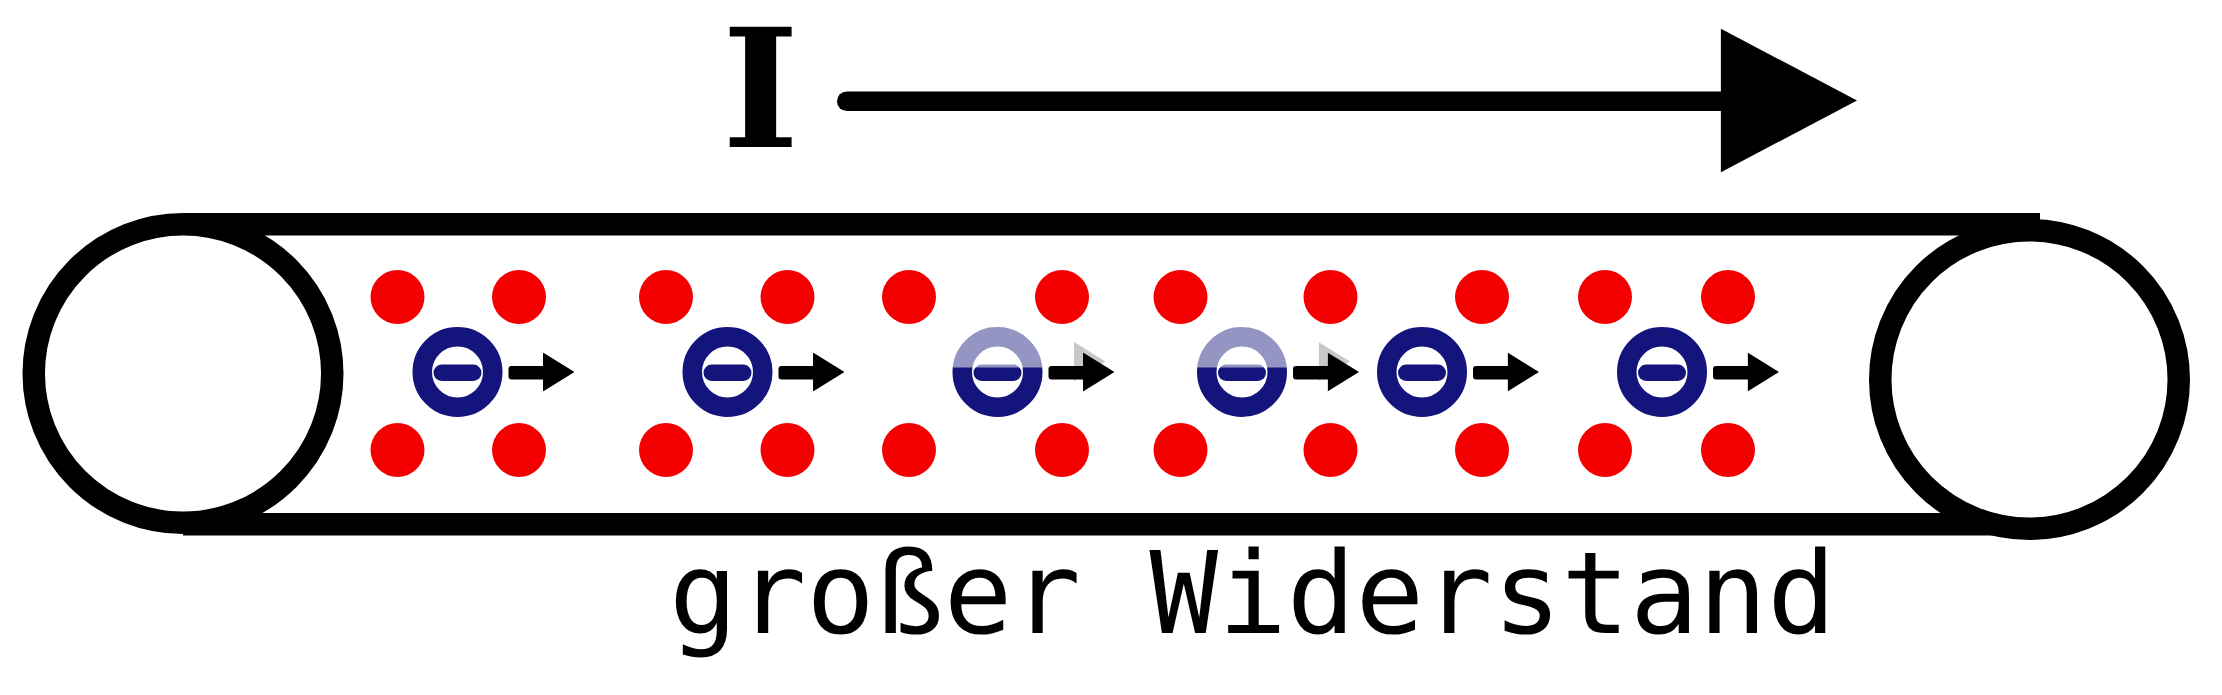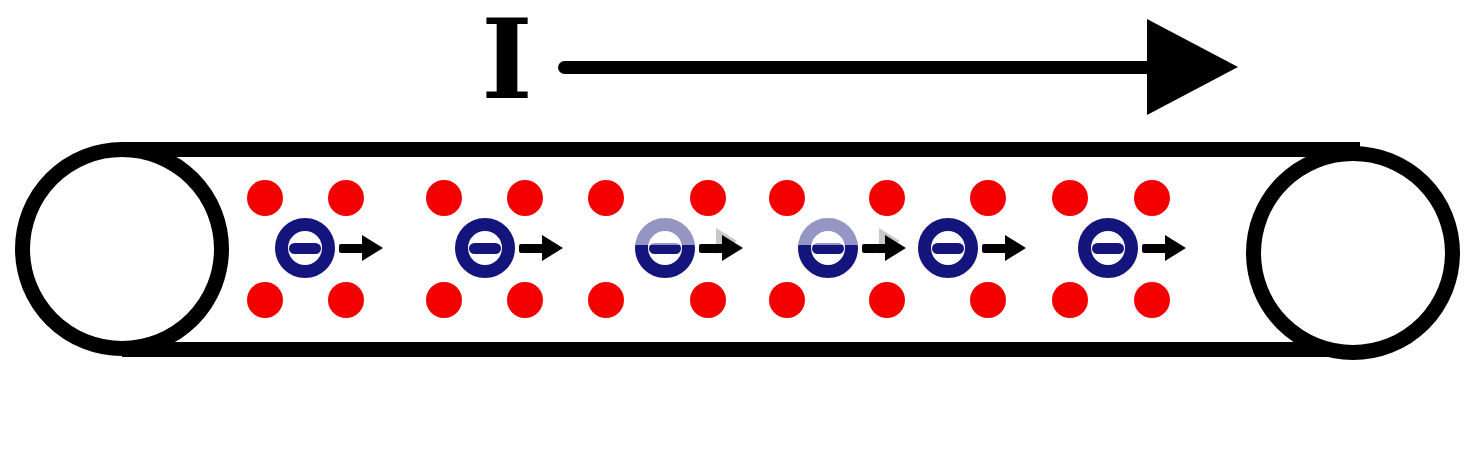--- a/index.html
+++ b/index.html
@@ -120,13 +120,14 @@
       </div>
       <div class="e-shaft" style="left: 982px; top: 244px;"></div>
       <div class="e-head" style="left: 1005px; top: 235px;"></div>
       <div class="electron" style="left: 1078px; top: 218px;">
         <div class="minus"></div>
       </div>
       <div class="e-shaft" style="left: 1142px; top: 244px;"></div>
       <div class="e-head" style="left: 1165px; top: 235px;"></div>
     </div>
 
+  <div class="caption">großer Widerstand</div>
 </div>
 
 </body></html>

